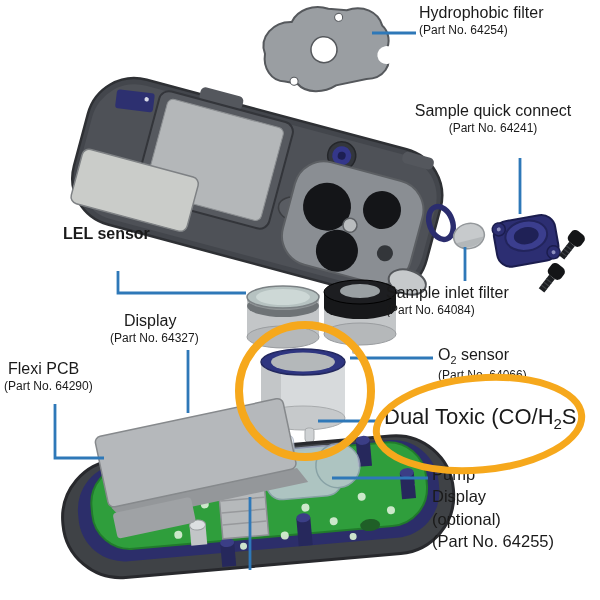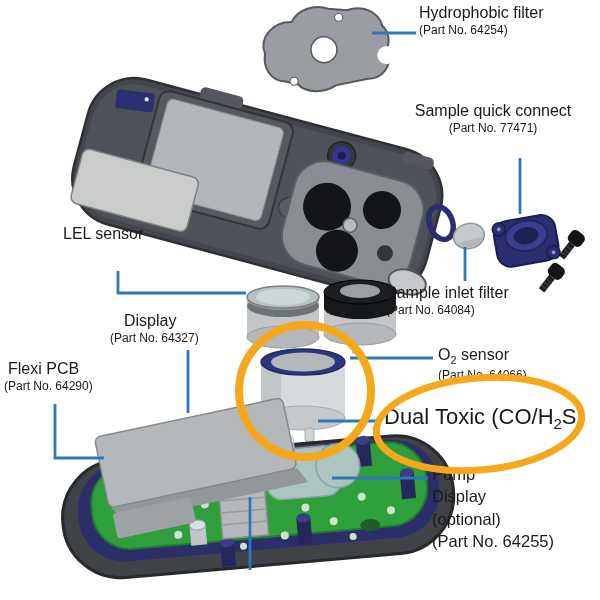--- a/index.html
+++ b/index.html
@@ -219,25 +219,25 @@
     </g>
   </svg>
 
   <div class="lbl" style="left:419px;top:3px;">
     <div class="name">Hydrophobic filter</div>
     <div class="part">(Part No. 64254)</div>
   </div>
 
   <div class="lbl center" style="left:394px;top:101px;width:198px;">
     <div class="name">Sample quick connect</div>
-    <div class="part">(Part No. 77471)</div>
+    <div class="part">(Part No. 64241)</div>
   </div>
 
   <div class="lbl" style="left:57px;top:224px;">
-    <div class="name" style="padding-left:6px;">LEL sensor</div>
+    <div class="name" style="padding-left:6px;font-weight:bold;">LEL sensor</div>
   </div>
 
   <div class="lbl" style="left:386px;top:283px;">
     <div class="name">Sample inlet filter</div>
     <div class="part">(Part No. 64084)</div>
   </div>
 
   <div class="lbl" style="left:110px;top:311px;">
     <div class="name" style="padding-left:4px;margin-left:10px;">Display</div>
     <div class="part">(Part No. 64327)</div>

